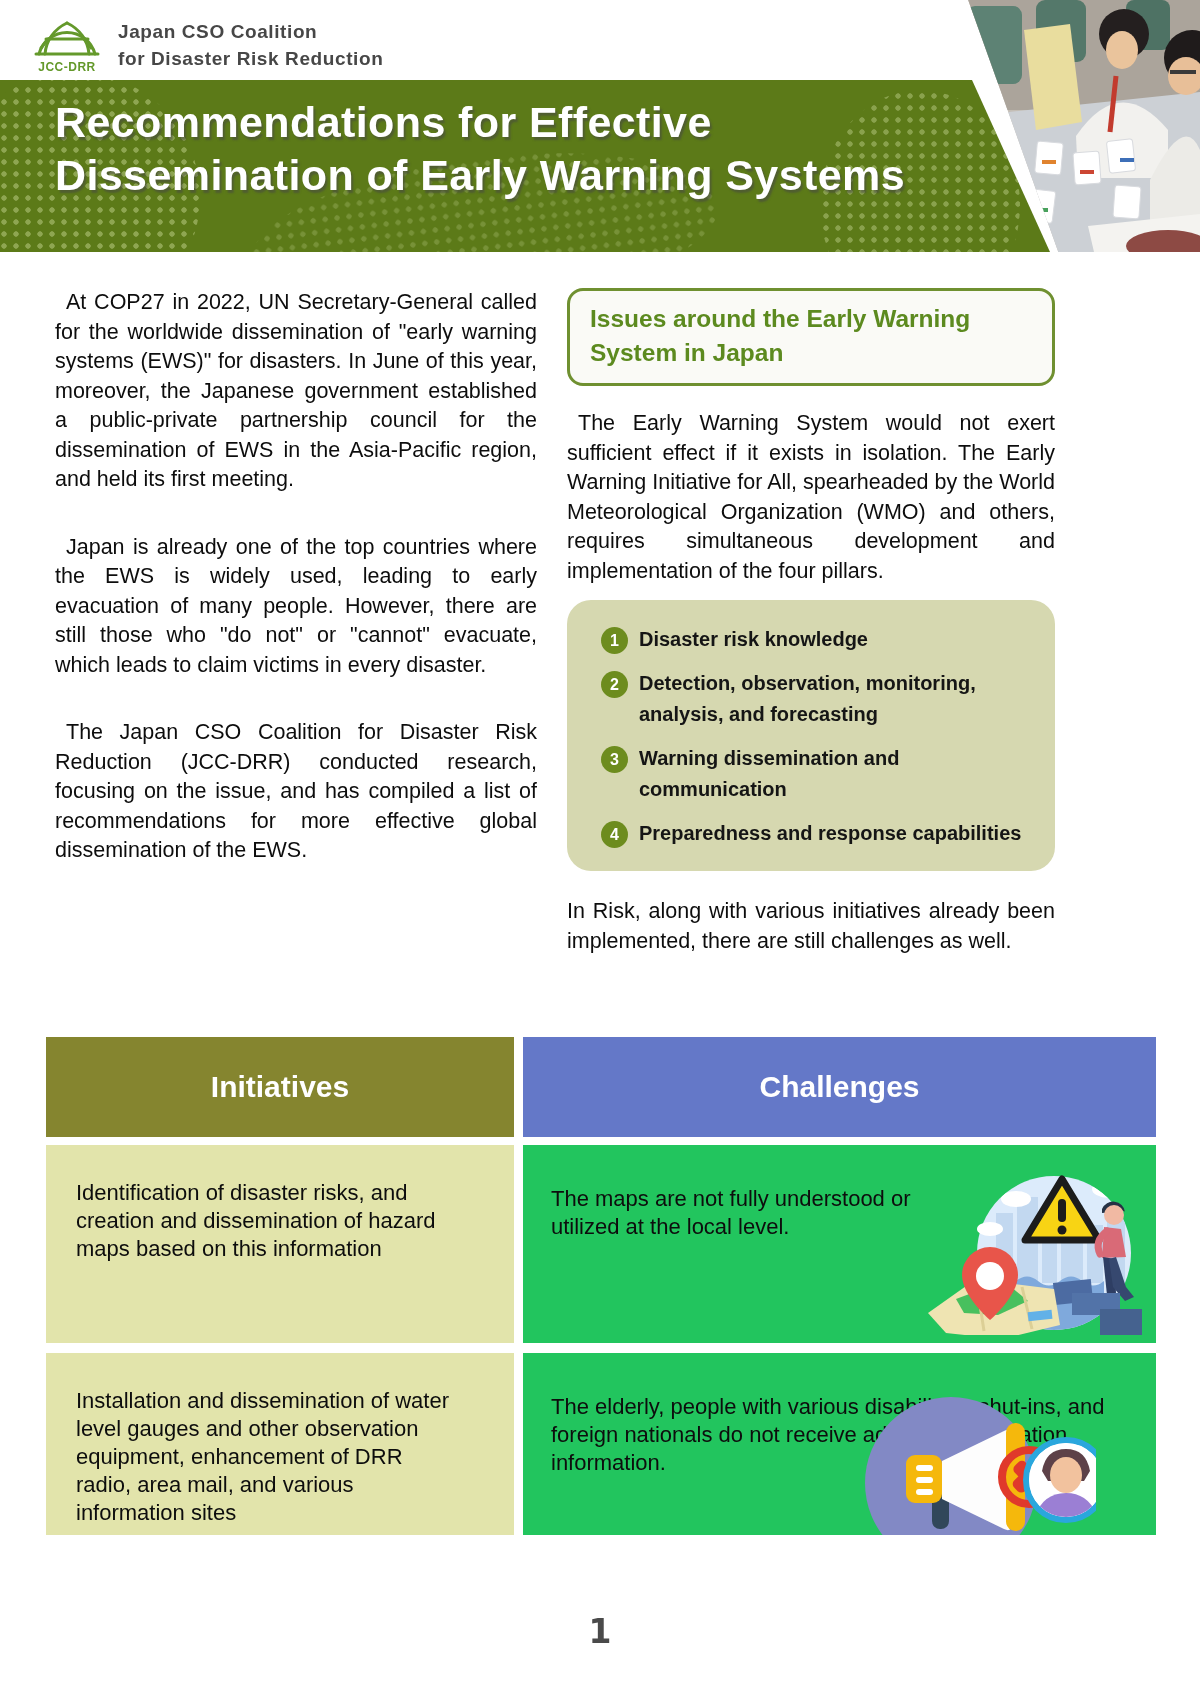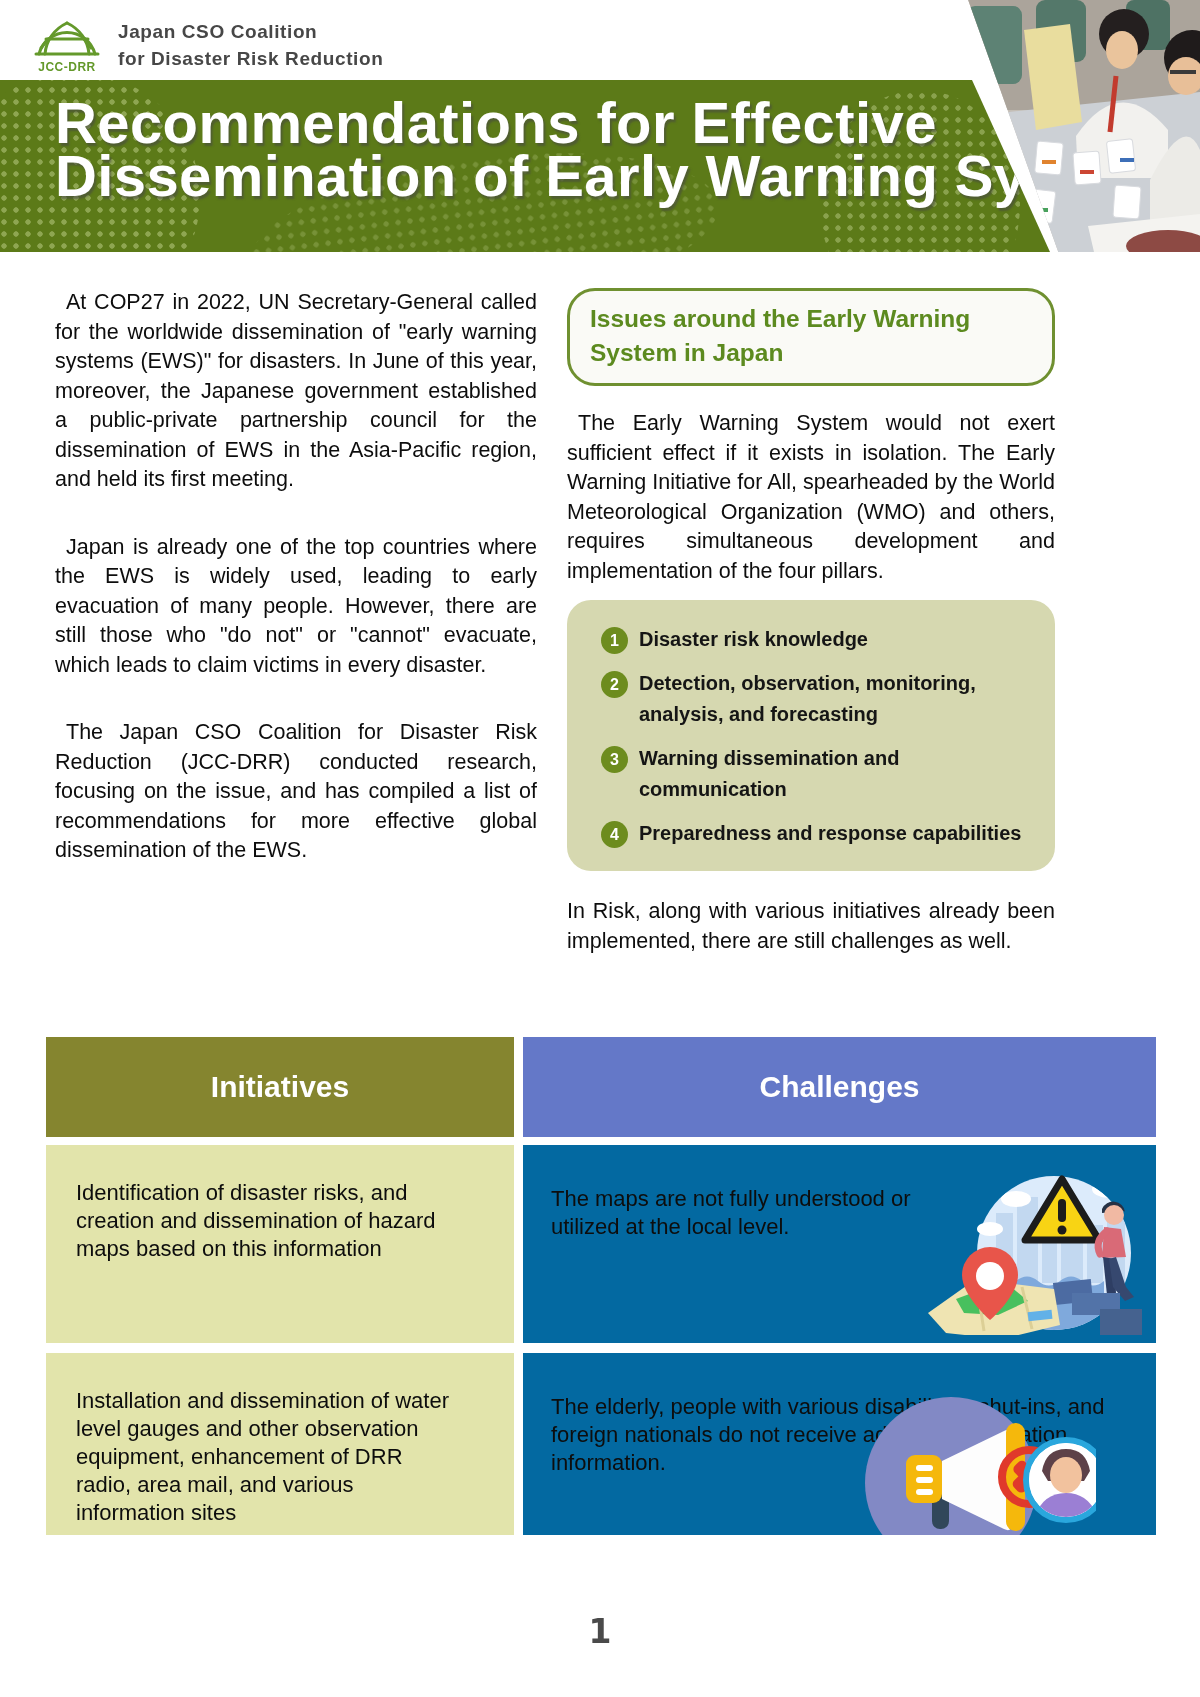--- a/index.html
+++ b/index.html
@@ -16,44 +16,44 @@
     clip-path:polygon(28% 0,100% 0,100% 100%,56% 100%);}
   .photo svg{display:block;}
   .band{position:absolute;left:0;top:80px;width:1200px;height:172px;background:#5c7a18;
     clip-path:polygon(0 0,81% 0,87.5% 100%,0 100%);overflow:hidden;}
   .dots{position:absolute;border-radius:50%;
     background-image:radial-gradient(circle,rgba(200,216,150,.85) 2.4px,rgba(200,216,150,0) 3px);
     background-size:12px 12px;}
   .dots.d1{left:-50px;top:-8px;width:250px;height:250px;opacity:.55;}
   .dots.d2{left:250px;top:78px;width:470px;height:150px;opacity:.30;transform:rotate(-7deg);}
   .dots.d3{left:820px;top:10px;width:200px;height:230px;opacity:.50;}
-  .band-title{position:absolute;left:55px;top:16px;font-size:58px;line-height:53px;font-weight:bold;color:#ffffff;
+  .band-title{position:absolute;left:55px;top:16px;font-size:43px;line-height:53px;font-weight:bold;color:#ffffff;
     letter-spacing:.4px;text-shadow:2px 3px 2px rgba(70,70,70,.55);white-space:nowrap;}
   
   .col-left{position:absolute;left:55px;top:288px;width:482px;}
   .col-right{position:absolute;left:567px;top:288px;width:488px;}
   .body-p{font-size:21.5px;line-height:29.5px;text-align:justify;text-indent:11px;margin:0 0 38px 0;color:#0d0d0d;}
-  .issues-box{border:3px solid #6f9030;border-radius:28px;background:#fafaf6;padding:11px 26px 13px 20px;}
+  .issues-box{border:3px solid #6f9030;border-radius:16px;background:#fafaf6;padding:11px 26px 13px 20px;}
   .issues-title{font-size:24.5px;line-height:34px;font-weight:bold;color:#5c8a1f;}
   .col-right .after-box{margin-top:23px;margin-bottom:0;}
   .pillars{background:#d6d8b0;border-radius:24px;margin-top:14px;padding:24px 18px 22px 34px;}
   .pillar{display:flex;margin-bottom:13px;}
   .pillar:last-child{margin-bottom:0;}
   .pillar-badge{flex:0 0 27px;width:27px;height:27px;border-radius:50%;background:#6d8c1e;color:#fff;
     font-size:16px;font-weight:bold;line-height:27px;text-align:center;margin:3px 11px 0 0;}
   .pillar-text{font-size:20px;line-height:31px;font-weight:bold;color:#151515;}
   .closing-p{font-size:21.5px;line-height:29.5px;text-align:justify;margin-top:26px;color:#0d0d0d;}
   
   .tbl{position:absolute;left:46px;top:1037px;width:1110px;height:554px;}
   .cell{position:absolute;box-sizing:border-box;}
   .hdr{display:flex;align-items:center;justify-content:center;color:#ffffff;font-size:30px;font-weight:bold;}
   .hdr-init{left:0;top:0;width:468px;height:100px;background:#85852f;}
   .hdr-chal{left:477px;top:0;width:633px;height:100px;background:#6478c8;}
   .cell-init{left:0;width:468px;background:#e2e4ab;padding:34px 28px 0 30px;}
-  .cell-chal{left:477px;width:633px;background:#0369a1;padding:40px 0 0 28px;overflow:hidden;}
+  .cell-chal{left:477px;width:633px;background:#22c55e;padding:40px 0 0 28px;overflow:hidden;}
   .r1{top:108px;height:198px;}
   .r2{top:316px;height:182px;}
   .cell-text{font-size:22px;line-height:28px;color:#0d0d0d;}
   .in-text{width:385px;}
   .ch1-text{width:390px;}
   .ch2-text{width:560px;}
   .ill{position:absolute;}
   .ill1{right:14px;top:18px;}
   .ill2{right:60px;bottom:-12px;}
   

